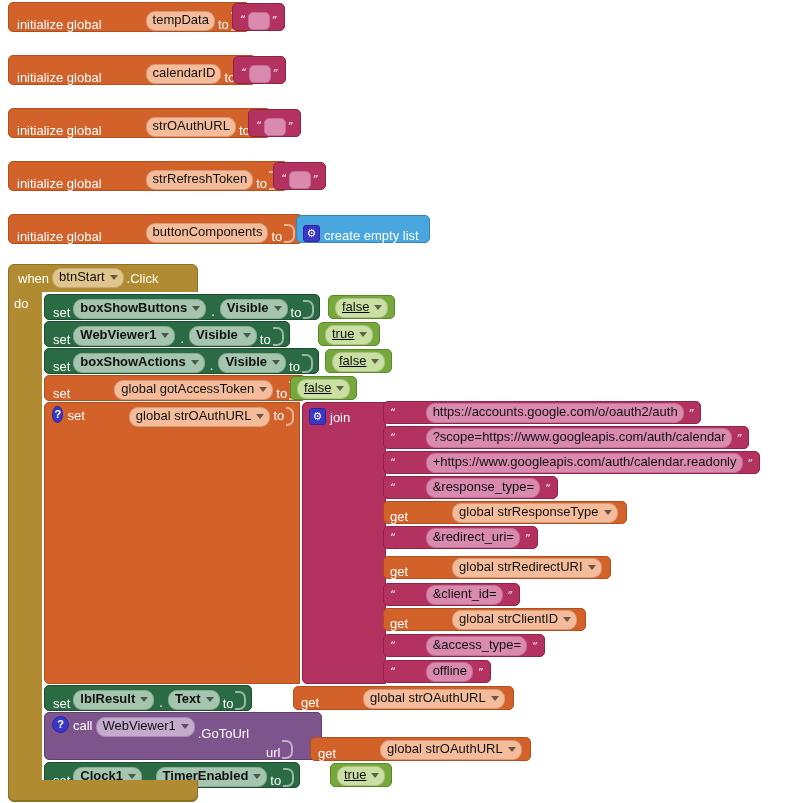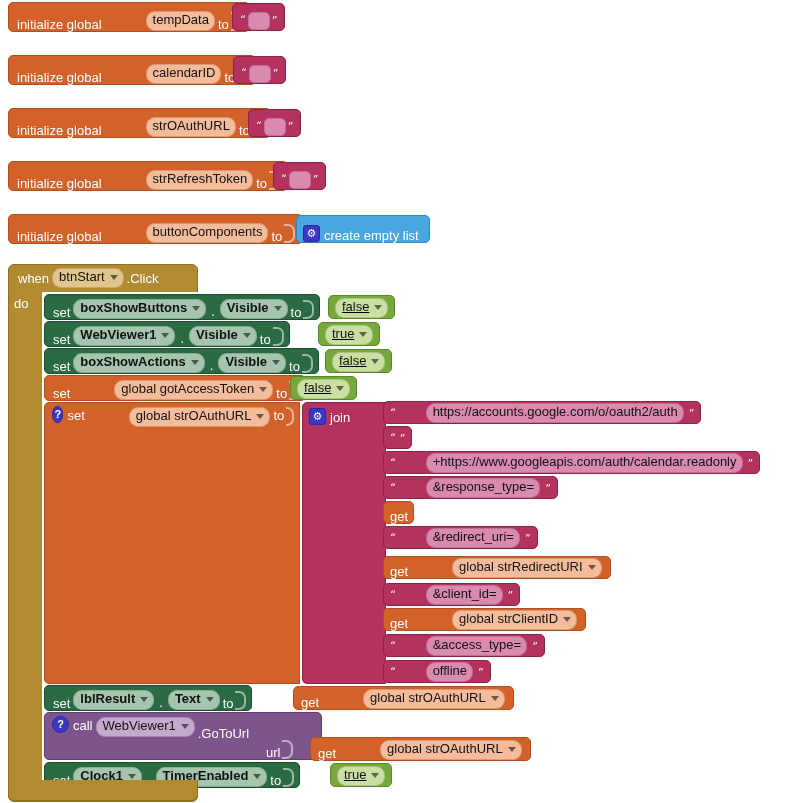--- a/index.html
+++ b/index.html
@@ -232,37 +232,42 @@
 </div>
 
 <div class="blk rnd c-text" style="left:383px;top:401px;height:23px;padding:0 4px;">
   <span class="q">“</span>
   <span class="fld f-text">https://accounts.google.com/o/oauth2/auth</span>
   <span class="q">”</span>
 </div>
 
 <div class="blk rnd c-text" style="left:383px;top:426px;height:23px;padding:0 4px;">
   <span class="q">“</span>
+  <span class="fld f-text">?scope=https://www.googleapis.com/auth/calendar</span>
   <span class="q">”</span>
 </div>
 
 <div class="blk rnd c-text" style="left:383px;top:451px;height:23px;padding:0 4px;">
   <span class="q">“</span>
   <span class="fld f-text">+https://www.googleapis.com/auth/calendar.readonly</span>
   <span class="q">”</span>
 </div>
 
 <div class="blk rnd c-text" style="left:383px;top:476px;height:23px;padding:0 4px;">
   <span class="q">“</span>
   <span class="fld f-text">&amp;response_type=</span>
   <span class="q">”</span>
 </div>
 
 <div class="blk rnd c-var" style="left:383px;top:501px;height:23px;padding:0 5px 0 6px;">
   <span class="lbl">get</span>
+  <span class="fld f-var">
+    <span>global strResponseType</span>
+    <span class="caret"></span>
+  </span>
 </div>
 
 <div class="blk rnd c-text" style="left:383px;top:526px;height:23px;padding:0 4px;">
   <span class="q">“</span>
   <span class="fld f-text">&amp;redirect_uri=</span>
   <span class="q">”</span>
 </div>
 
 <div class="blk rnd c-var" style="left:383px;top:556px;height:23px;padding:0 5px 0 6px;">
   <span class="lbl">get</span>

